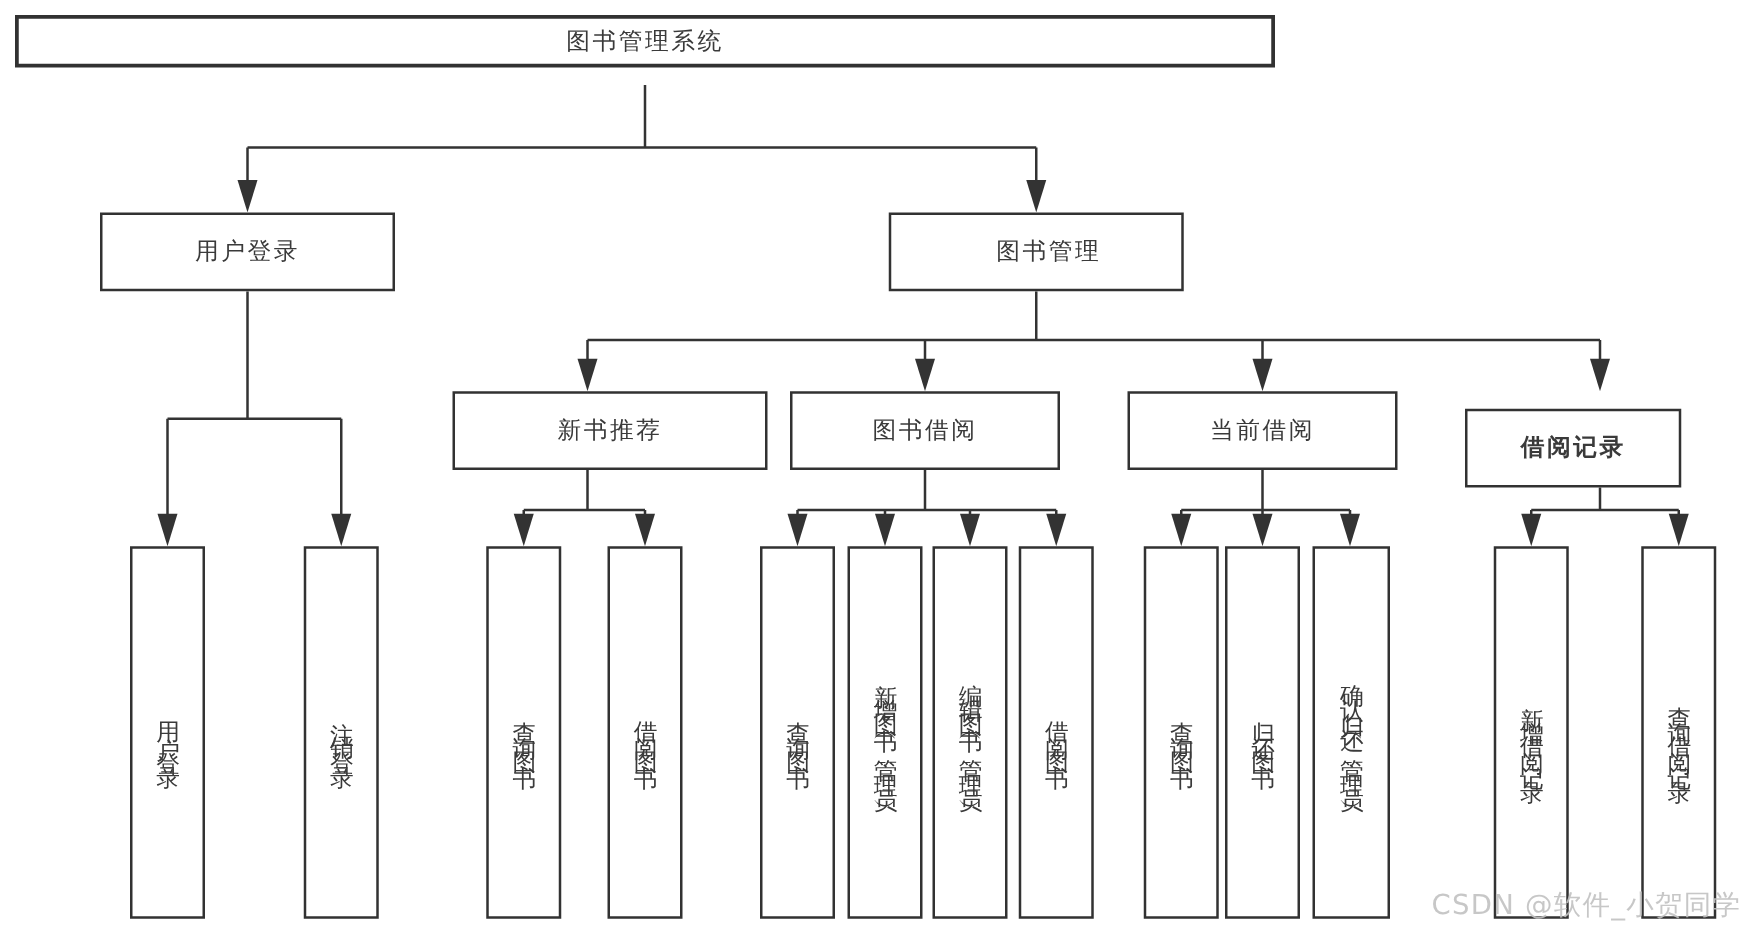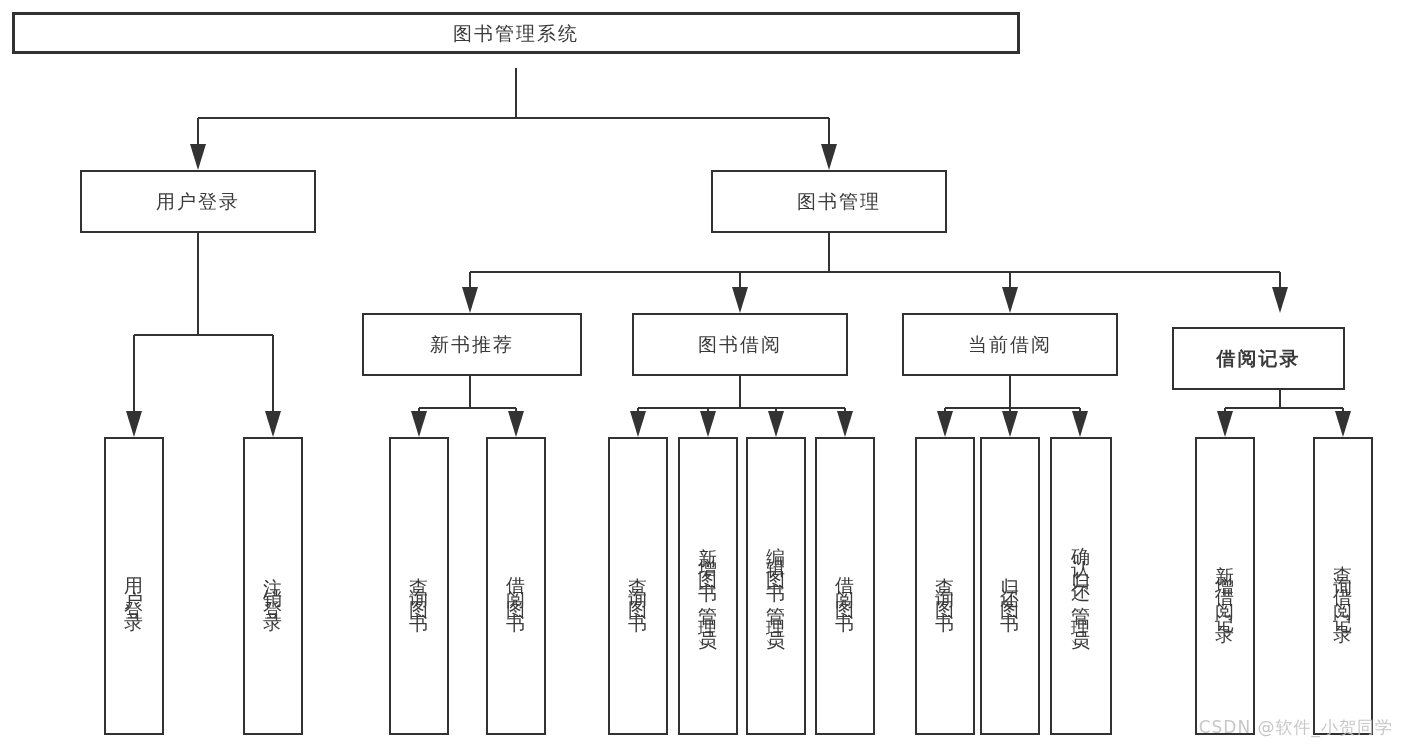--- a/index.html
+++ b/index.html
@@ -40,21 +40,21 @@
     font-size: 19px;
     color: #3a3a3a;
     letter-spacing: 12px;
     line-height: 1;
     white-space: nowrap;
   }
   #watermark {
     position: absolute;
     right: 12px;
     bottom: 8px;
-    font-size: 17px;
+    font-size: 22px;
     color: #c2c2c2;
     letter-spacing: 1px;
     opacity: 0.9;
     white-space: nowrap;
   }
 </style>
 </head>
 <body>
 
 <div id="canvas">
@@ -96,21 +96,21 @@
     <span class="hlabel">图书管理系统</span>
   </div>
 
   <div class="box" style="left:80px; top:170px; width:236px; height:63px;">
     <span class="hlabel">用户登录</span>
   </div>
   <div class="box" style="left:711px; top:170px; width:236px; height:63px;padding-left:20px;">
     <span class="hlabel">图书管理</span>
   </div>
 
-  <div class="box" style="left:362px; top:313px; width:220px; height:63px;">
+  <div class="box" style="left:362px; top:313px; width:252px; height:63px;">
     <span class="hlabel">新书推荐</span>
   </div>
   <div class="box" style="left:632px; top:313px; width:216px; height:63px;">
     <span class="hlabel">图书借阅</span>
   </div>
   <div class="box" style="left:902px; top:313px; width:216px; height:63px;">
     <span class="hlabel">当前借阅</span>
   </div>
   <div class="box" style="left:1172px; top:327px; width:173px; height:63px;font-weight:bold;">
     <span class="hlabel">借阅记录</span>

